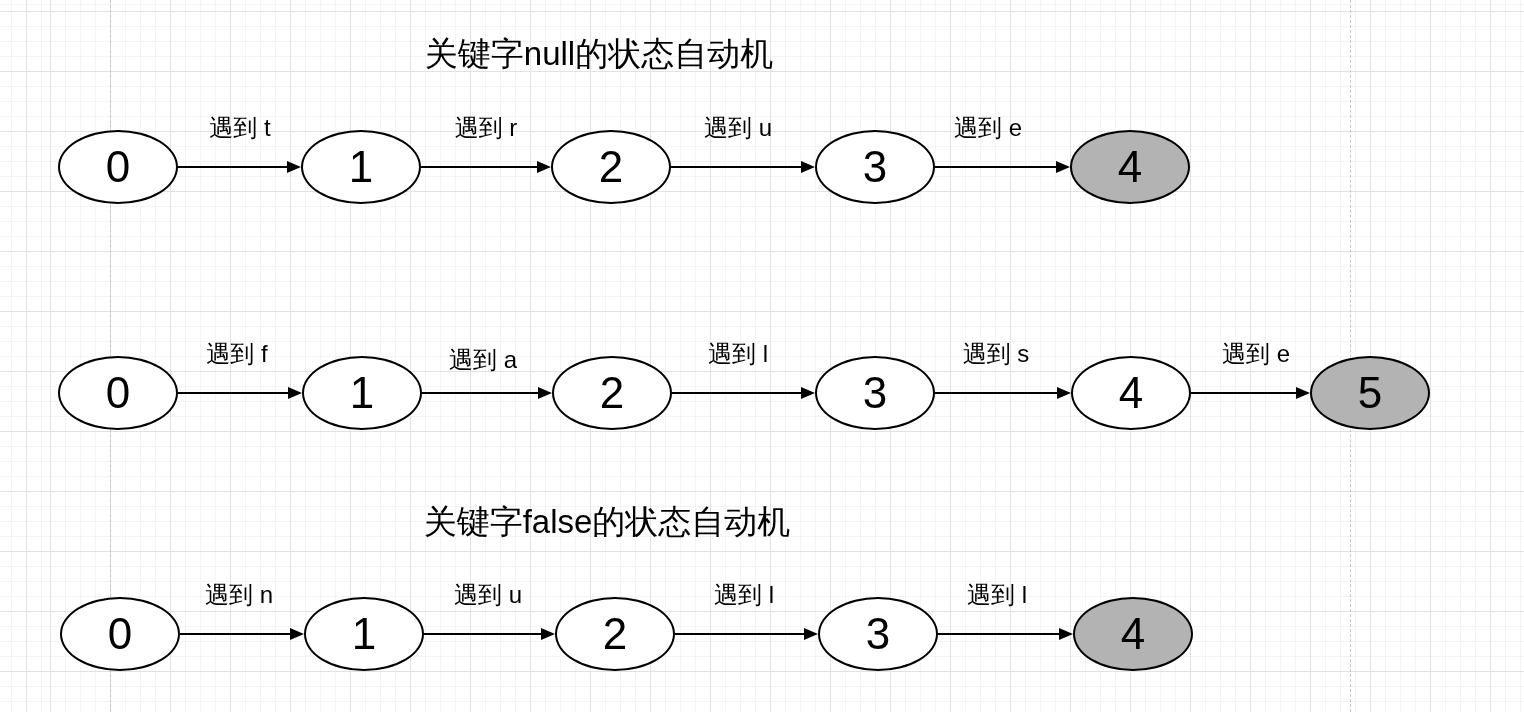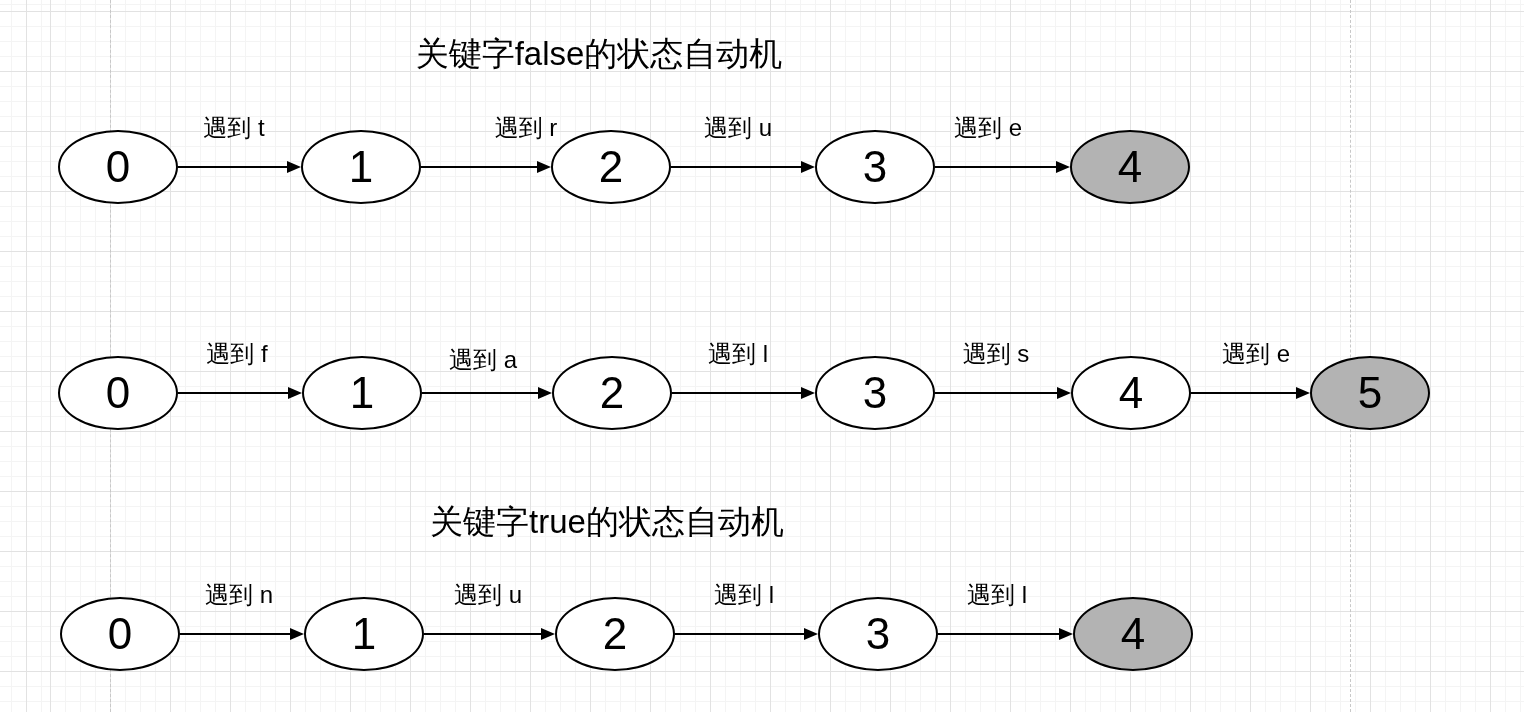--- a/index.html
+++ b/index.html
@@ -53,30 +53,30 @@
     position:absolute;
     transform:translate(-50%,-50%);
     font-size:24px;
     white-space:nowrap;
   }
 </style>
 </head>
 <body>
 
 <div class="canvas" id="canvas" style="--bg: #ffffff; --minor: #f4f4f4; --major: #e2e2e2; --minsp: 15px; --majsp: 60px; --gox: 50px; --goy: 11px; --guide: #c8c8c8; --stroke: #000000; --nodefill: #ffffff; --acceptfill: #b3b3b3; --text: #000000; --nw: 120px; --nh: 74px;">
-  <div class="m-title" style="left: 599px; top: 54px;">关键字false的状态自动机</div>
-  <div class="m-title" style="left: 607px; top: 522px;">关键字true的状态自动机</div>
+  <div class="m-title" style="left: 599px; top: 54px;">关键字null的状态自动机</div>
+  <div class="m-title" style="left: 607px; top: 522px;">关键字false的状态自动机</div>
 <div class="guide" style="left: 110px;"></div>
     <div class="guide" style="left: 1350px;"></div>
     <div class="edge-line" style="left: 178px; width: 111px; top: 166px;"></div>
     <div class="arrow-head" style="left: 287px; top: 161px;"></div>
-    <div class="edge-label" style="left: 234px; top: 128px;">遇到 t</div>
+    <div class="edge-label" style="left: 240px; top: 128px;">遇到 t</div>
     <div class="edge-line" style="left: 421px; width: 118px; top: 166px;"></div>
     <div class="arrow-head" style="left: 537px; top: 161px;"></div>
-    <div class="edge-label" style="left: 486px; top: 128px; margin-left: 40px;">遇到 r</div>
+    <div class="edge-label" style="left: 486px; top: 128px;">遇到 r</div>
     <div class="edge-line" style="left: 671px; width: 132px; top: 166px;"></div>
     <div class="arrow-head" style="left: 801px; top: 161px;"></div>
     <div class="edge-label" style="left: 738px; top: 128px;">遇到 u</div>
     <div class="edge-line" style="left: 935px; width: 123px; top: 166px;"></div>
     <div class="arrow-head" style="left: 1056px; top: 161px;"></div>
     <div class="edge-label" style="left: 988px; top: 128px;">遇到 e</div>
     <div class="state" style="left: 58px; top: 130px;">0</div>
     <div class="state" style="left: 301px; top: 130px;">1</div>
     <div class="state" style="left: 551px; top: 130px;">2</div>
     <div class="state" style="left: 815px; top: 130px;">3</div>

